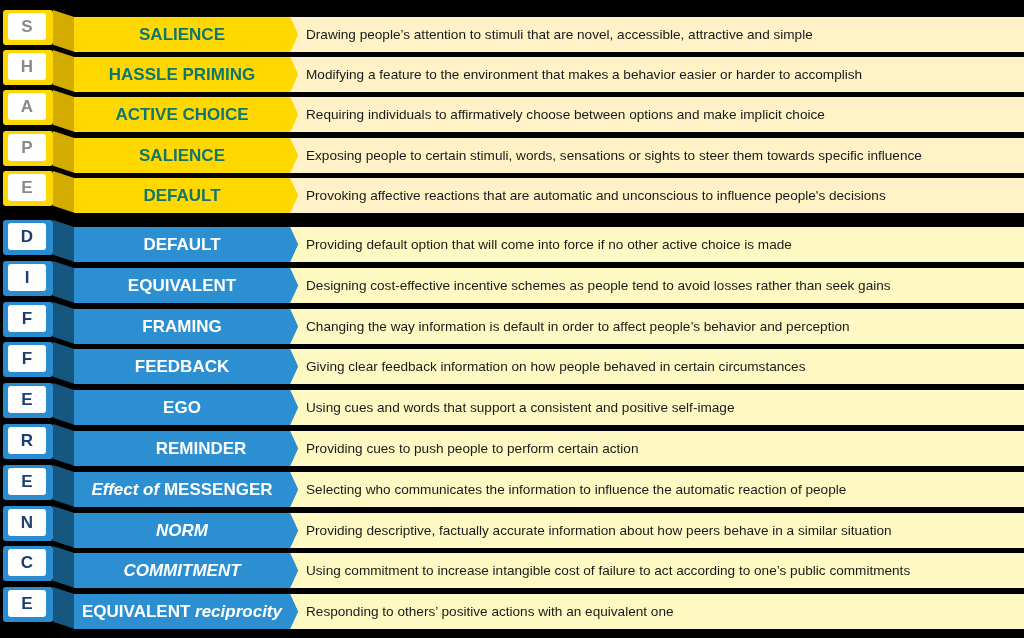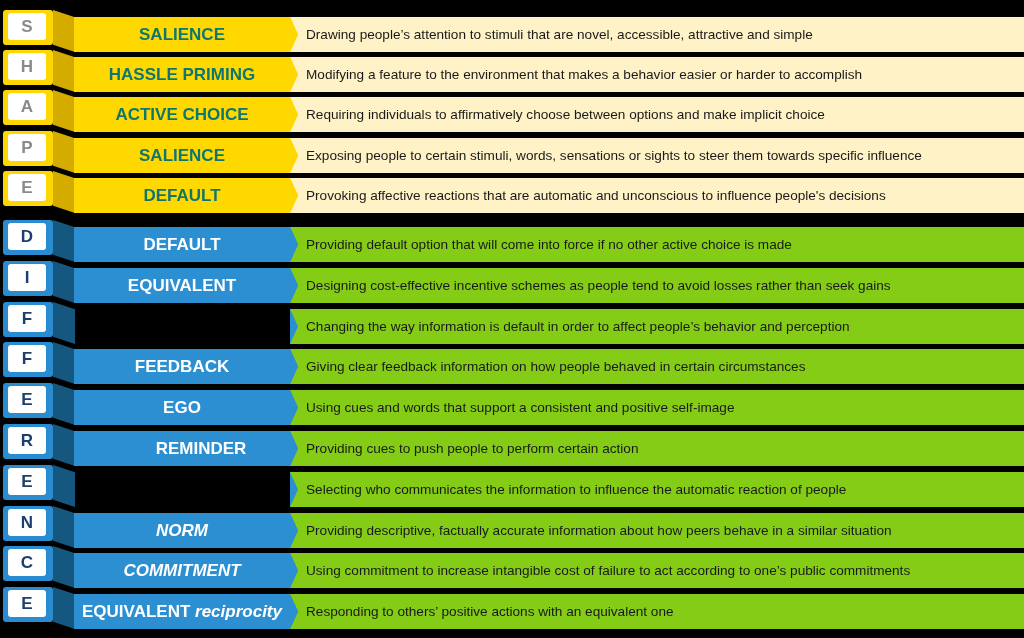--- a/index.html
+++ b/index.html
@@ -44,21 +44,21 @@
   .y .letterbox { color: #8a8a8a; }
   .y .fold { background: #d4ac00; }
   .y .band { background: #ffd800; color: #0f766e; }
   .y .desc { background: #fff2c6; }
   .y .notch { background: #ffd800; z-index: 2; }
   
   .b .tab { background: #2a8cd0; }
   .b .letterbox { color: #1e3f6e; }
   .b .fold { background: #16577f; }
   .b .band { background: #2b8fd2; color: #fff; }
-  .b .desc { background: #84cc16; }
+  .b .desc { background: #fef9c3; }
   .b .notch { background: #2b8fd2; z-index: 2; }
   .it { font-style: italic; }
 </style>
 </head>
 <body>
 
 <div id="diagram">
     <div class="y">
       <div class="row" style="top: 10px;">
     <div class="fold"></div>
@@ -155,20 +155,23 @@
   </div>
       <div class="row" style="top: 302px;">
     <div class="fold"></div>
     <div class="tab">
       <div class="letterbox">F</div>
     </div>
     <div class="desc">
           <span>Changing the way information is default in order to affect people’s behavior and perception</span>
         </div>
     <div class="notch"></div>
+    <div class="band">
+          <span class="inner"><span style="white-space: pre;">FRAMING</span></span>
+        </div>
   </div>
       <div class="row" style="top: 342px;">
     <div class="fold"></div>
     <div class="tab">
       <div class="letterbox">F</div>
     </div>
     <div class="desc">
           <span>Giving clear feedback information on how people behaved in certain circumstances</span>
         </div>
     <div class="notch"></div>
@@ -204,20 +207,23 @@
   </div>
       <div class="row" style="top: 465px;">
     <div class="fold"></div>
     <div class="tab">
       <div class="letterbox">E</div>
     </div>
     <div class="desc">
           <span>Selecting who communicates the information to influence the automatic reaction of people</span>
         </div>
     <div class="notch"></div>
+    <div class="band">
+          <span class="inner"><span class="it" style="white-space: pre;">Effect of </span><span style="white-space: pre;">MESSENGER</span></span>
+        </div>
   </div>
       <div class="row" style="top: 506px;">
     <div class="fold"></div>
     <div class="tab">
       <div class="letterbox">N</div>
     </div>
     <div class="desc">
           <span>Providing descriptive, factually accurate information about how peers behave in a similar situation</span>
         </div>
     <div class="notch"></div>

